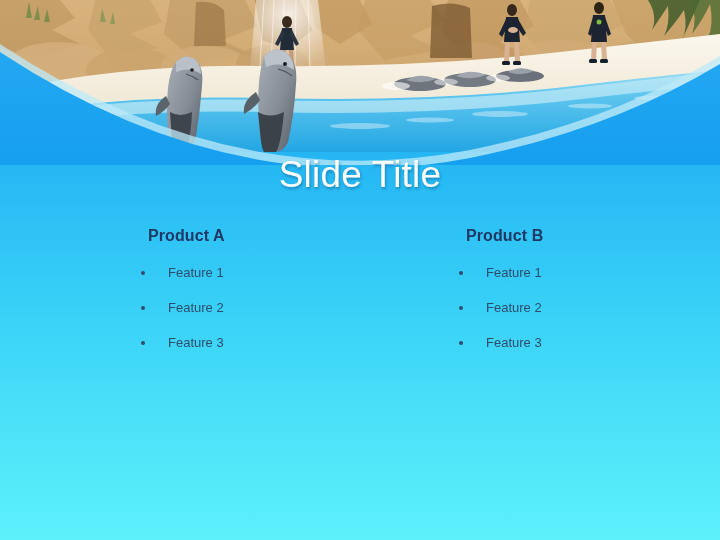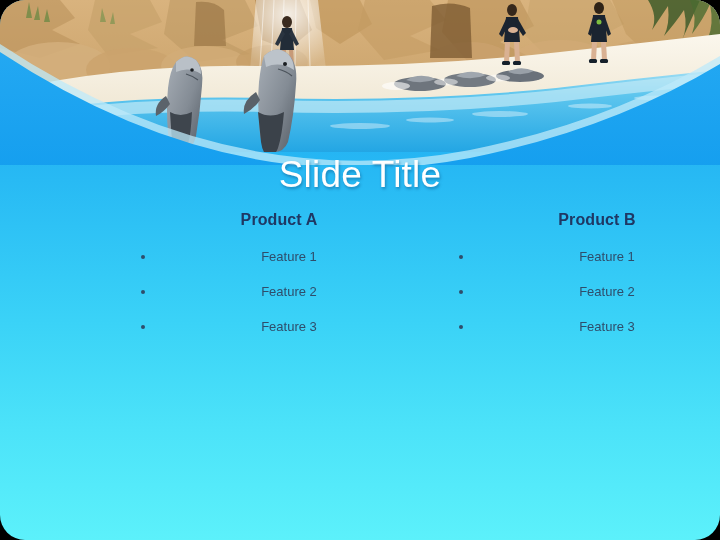--- a/index.html
+++ b/index.html
@@ -13,21 +13,20 @@
     height: 540px;
     overflow: hidden;
     font-family: "Liberation Sans", sans-serif;
     background: linear-gradient(to bottom,
         #159FEF 0px,
         #1CA6F1 60px,
         #28BAF4 180px,
         #3AD2F7 320px,
         #4CE3F9 430px,
         #5CF1FB 540px);
-    border-radius: 25px;
   }
 
   
   .photo {
     position: absolute;
     left: 0; top: 0;
     width: 720px;
     height: 152px;
     overflow: hidden;
   }
@@ -55,24 +54,23 @@
     font-weight: 400;
     letter-spacing: 0.2px;
     line-height: 44px;
     text-shadow: 1px 2px 3px rgba(10, 70, 120, 0.45);
   }
 
   
   .columns {
     position: absolute;
     left: 0;
-    top: 210px;
+    top: 226px;
     width: 636px;
     height: 160px;
-    text-align: center;
   }
   .col {
     position: absolute;
     top: 0;
     width: 280px;
   }
   .col-a { left: 130px; }
   .col-b { left: 448px; }
 
   .col-heading {

